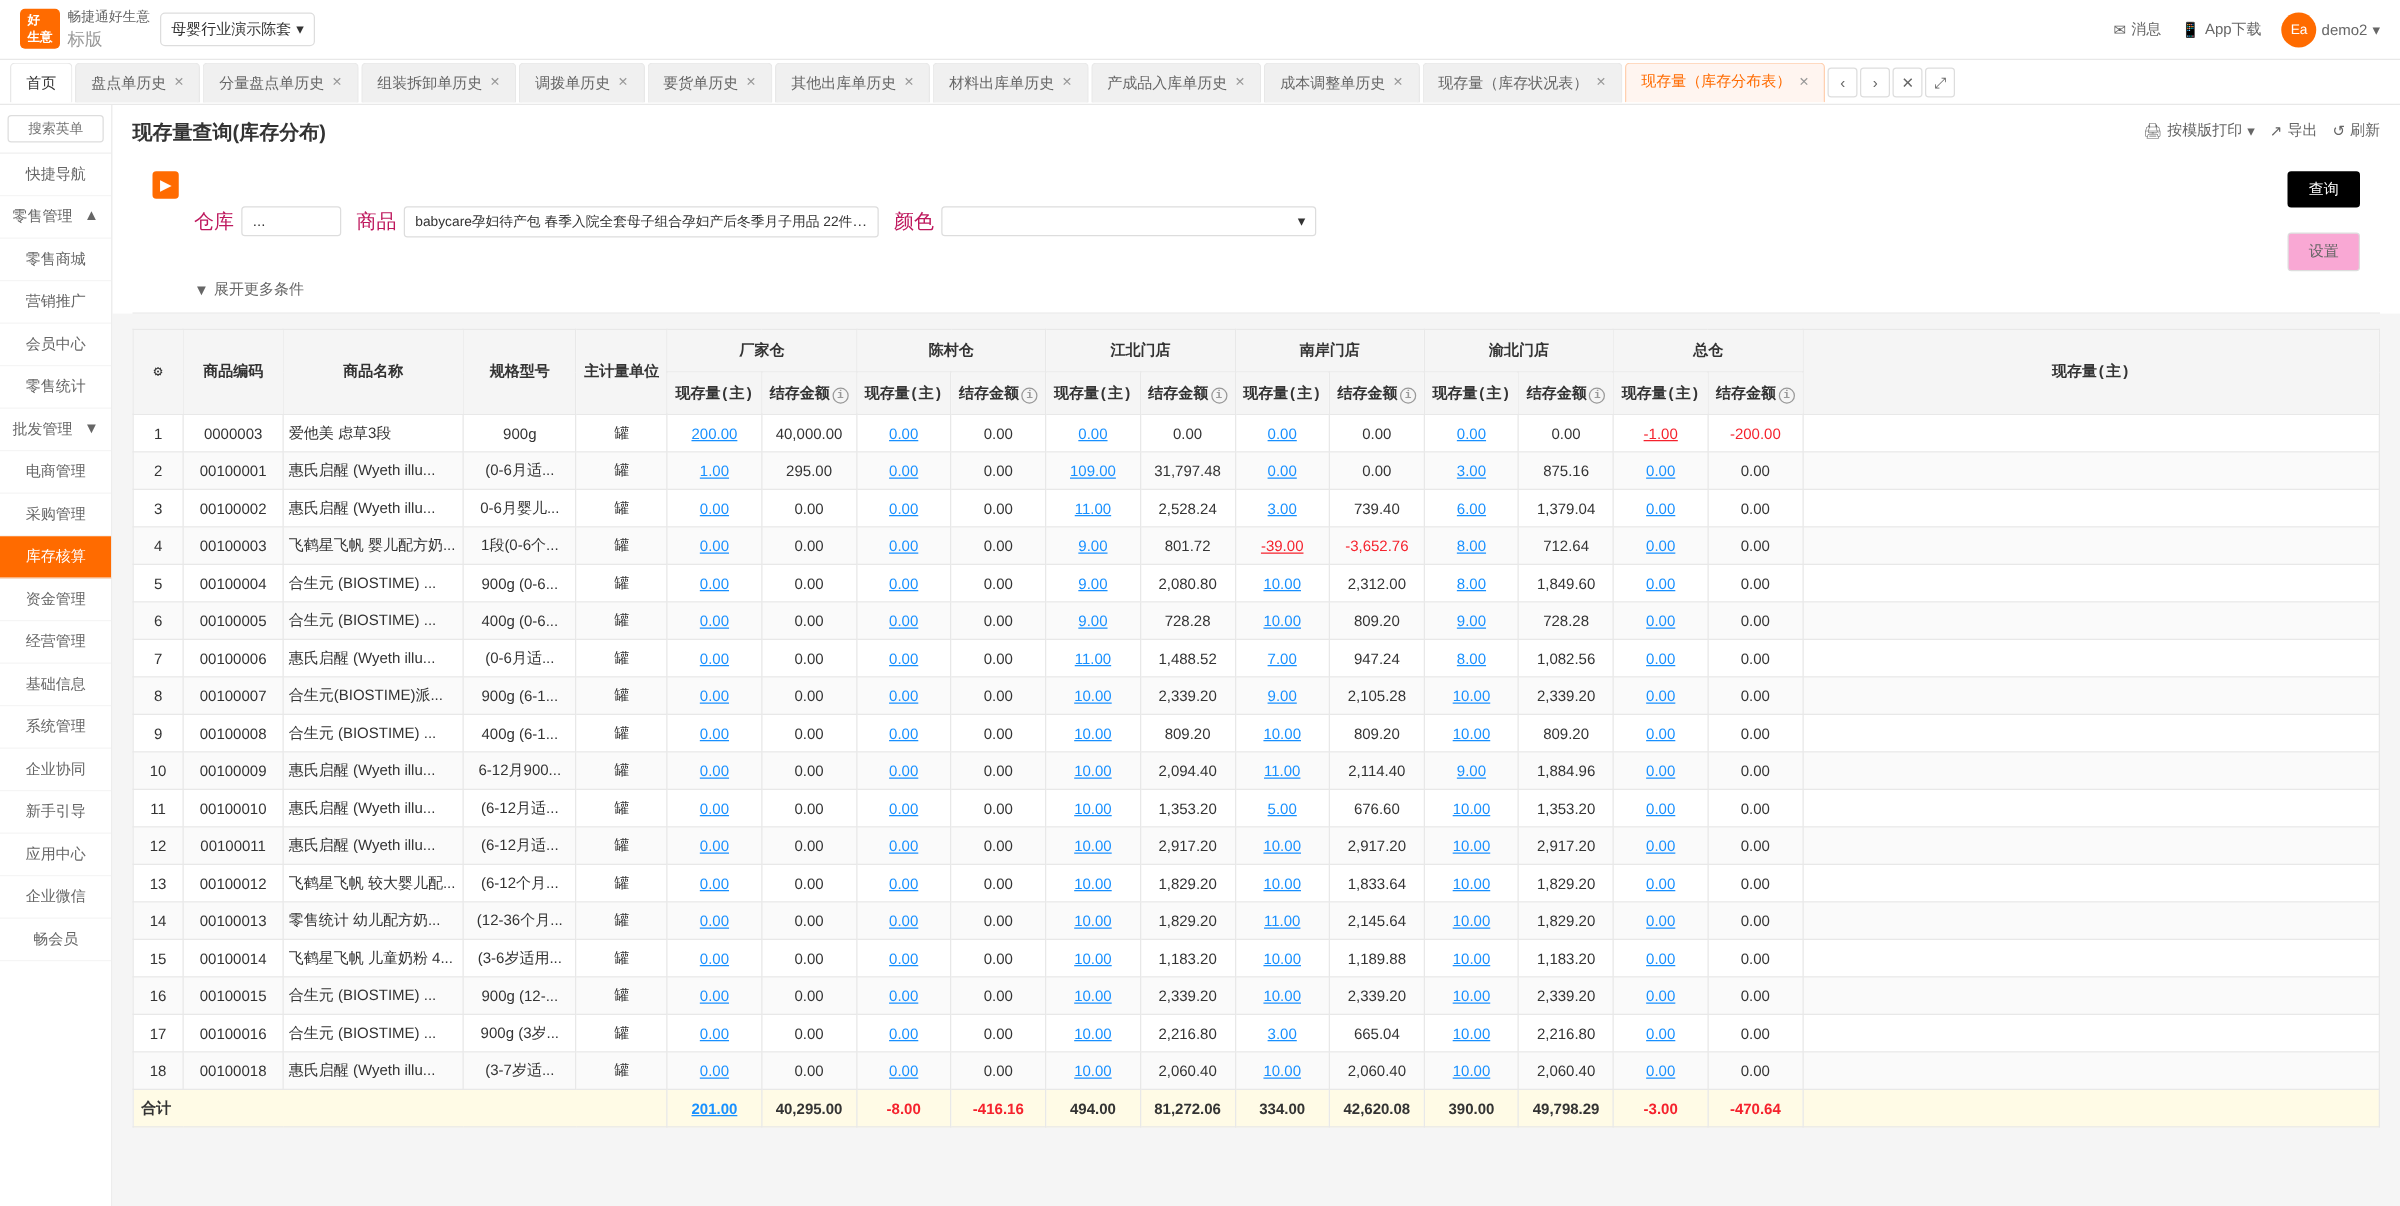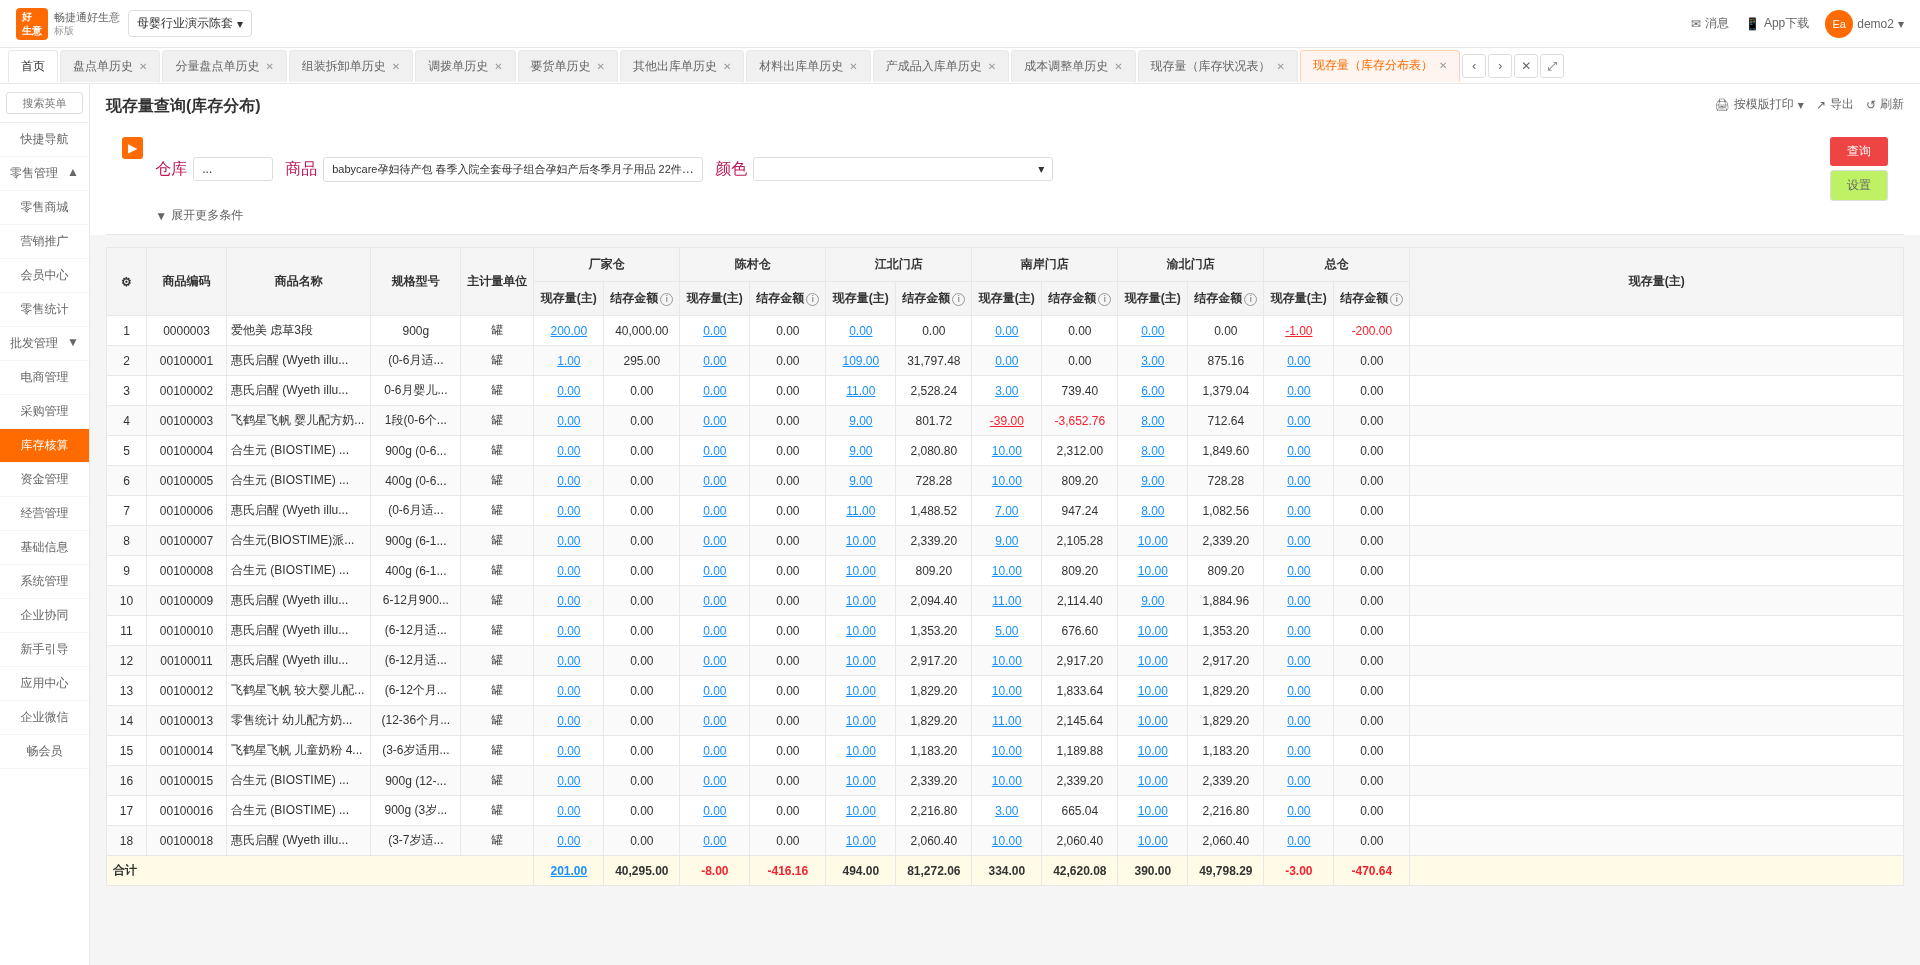--- a/index.html
+++ b/index.html
@@ -42,28 +42,28 @@
     .action-btn { display: flex; align-items: center; gap: 4px; font-size: 12px; color: #666; cursor: pointer; }
 
     
     .filter-area { background: #fff; padding: 10px 16px; border-bottom: 1px solid #e8e8e8; }
     .filter-row { display: flex; align-items: center; gap: 12px; flex-wrap: wrap; }
     .filter-item { display: flex; align-items: center; gap: 6px; }
     .filter-label { font-size: 16px; color: #be185d; white-space: nowrap; }
     .filter-input { border: 1px solid #ddd; border-radius: 3px; padding: 4px 8px; font-size: 12px; color: #333; min-width: 60px; }
     .filter-input-wide { min-width: 200px; max-width: 350px; overflow: hidden; text-overflow: ellipsis; white-space: nowrap; }
     .expand-btn { display: flex; align-items: center; gap: 4px; font-size: 12px; color: #666; cursor: pointer; border: none; background: none; margin-top: 6px; }
-    .query-btn { background: #ef4444; color: white; border: none; border-radius: 3px; padding: 6px 16px; font-size: 12px; cursor: pointer; }
-    .setting-btn { background: #bef264; color: #666; border: 1px solid #ddd; border-radius: 3px; padding: 6px 16px; font-size: 12px; cursor: pointer; }
+    .query-btn { background: #000000; color: white; border: none; border-radius: 3px; padding: 6px 16px; font-size: 12px; cursor: pointer; }
+    .setting-btn { background: #f9a8d4; color: #666; border: 1px solid #ddd; border-radius: 3px; padding: 6px 16px; font-size: 12px; cursor: pointer; margin-top: 16px; }
     .filter-actions { display: flex; flex-direction: column; gap: 4px; margin-left: auto; }
 
     
     .table-container { flex: 1; overflow: auto; padding: 0 16px 16px; background: #f5f5f5; }
     .data-table { width: 100%; border-collapse: collapse; background: #fff; font-size: 12px; margin-top: 12px; }
-    .data-table th { background: #f5f5f5; border: 1px solid #e8e8e8; padding: 8px 6px; text-align: center; font-weight: 600; color: #333; white-space: nowrap; position: sticky; top: 0; z-index: 2; }
+    .data-table th { background: #f5f5f5; border: 1px solid #e8e8e8; padding: 8px 6px; text-align: center; font-weight: 600; color: #333; white-space: nowrap; position: sticky; top: 0; z-index: 2; font-family: Liberation Mono, monospace; }
     .data-table td { border: 1px solid #e8e8e8; padding: 6px 6px; text-align: center; color: #333; white-space: nowrap; }
     .data-table tr:nth-child(even) td { background: #fafafa; }
     .data-table .num-link { color: #1890ff; text-decoration: underline; cursor: pointer; }
     .data-table .num-red { color: #f5222d; }
     .data-table tfoot td { background: #fffbe6 !important; font-weight: bold; border: 1px solid #e8e8e8; padding: 6px; }
     .th-group { background: #fafafa; }
     .col-index { width: 40px; }
     .col-code { width: 80px; }
     .col-name { width: 120px; text-align: left; }
     .col-spec { width: 90px; }
@@ -75,21 +75,21 @@
   </style>
 </head>
 <body>
 
 <div class="top-bar">
   <div class="top-bar-left">
     <div class="logo-area">
       <div class="logo-icon">好<br>生意</div>
       <div class="logo-text">
         <div>畅捷通好生意</div>
-        <div style="font-size:10px;color:#999;">标版</div>
+        <div style="font-size:14px;color:#999;">标版</div>
       </div>
     </div>
     <div class="industry-selector">
       <span>母婴行业演示陈套</span>
       <span>▾</span>
     </div>
   </div>
   <div class="top-bar-right">
     <div class="top-btn">
       <span>✉</span>

